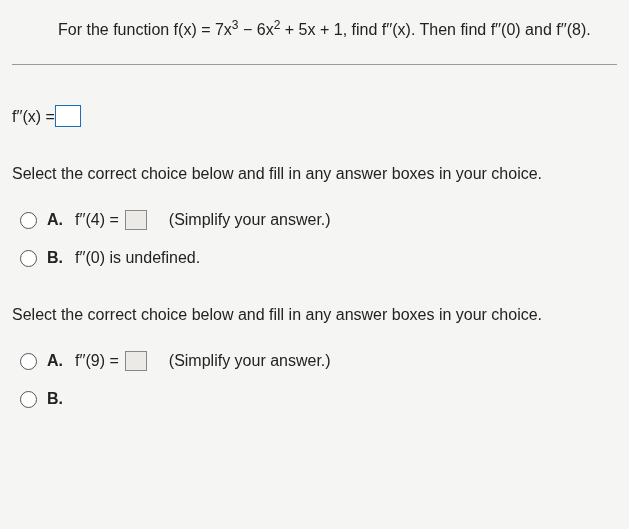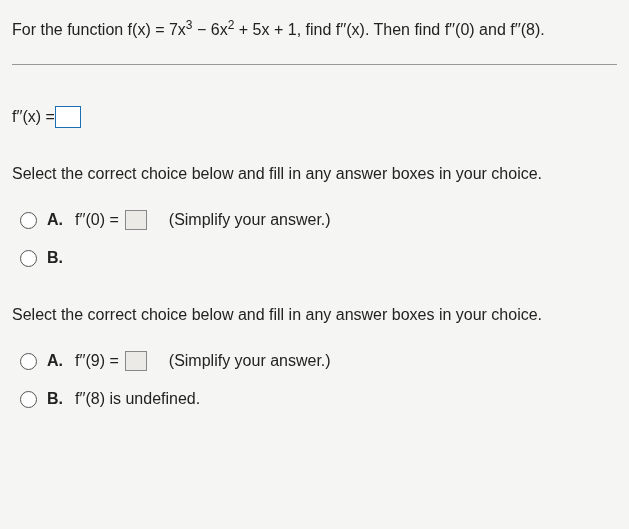--- a/index.html
+++ b/index.html
@@ -12,35 +12,35 @@
       height: 529px;
       background: #f5f5f3;
       font-family: Arial, Helvetica, sans-serif;
       font-size: 16px;
       color: #222;
       padding: 18px 12px;
       line-height: 1.5;
     }
     .question-text {
       margin-bottom: 22px;
+      margin-left: 46px;
     }
     .sup {
       font-size: 0.75em;
       vertical-align: super;
       line-height: 0;
     }
     hr.divider {
       border: none;
       border-top: 1px solid #999;
       margin: 0 0 40px 0;
     }
     .answer-line {
       margin-bottom: 20px;
       display: flex;
-      align-items: center;
     }
     .input-box {
       display: inline-block;
       width: 26px;
       height: 22px;
       border: 1.5px solid #1a6fb5;
       background: #fff;
       vertical-align: middle;
     }
     .input-box-small {
@@ -106,41 +106,41 @@
   <span class="input-box"></span>
 </div>
 
 <div class="instruction">Select the correct choice below and fill in any answer boxes in your choice.</div>
 
 <div class="choice-group">
   <div class="choice">
     <span class="radio"></span>
     <span class="choice-letter">A.</span>
     <span class="choice-content">
-      <span class="math">f′′(0) =</span>
+      <span class="math">f′′(4) =</span>
       <span class="input-box-small"></span>
       <span class="hint">(Simplify your answer.)</span>
     </span>
   </div>
   <div class="choice">
     <span class="radio"></span>
     <span class="choice-letter">B.</span>
+    <span>f′′(0) is undefined.</span>
   </div>
 </div>
 
 <div class="instruction">Select the correct choice below and fill in any answer boxes in your choice.</div>
 
 <div class="choice-group">
   <div class="choice">
     <span class="radio"></span>
     <span class="choice-letter">A.</span>
     <span class="choice-content">
       <span class="math">f′′(9) =</span>
       <span class="input-box-small"></span>
       <span class="hint">(Simplify your answer.)</span>
     </span>
   </div>
   <div class="choice">
     <span class="radio"></span>
     <span class="choice-letter">B.</span>
-    <span>f′′(8) is undefined.</span>
   </div>
 </div>
 
 </body></html>

